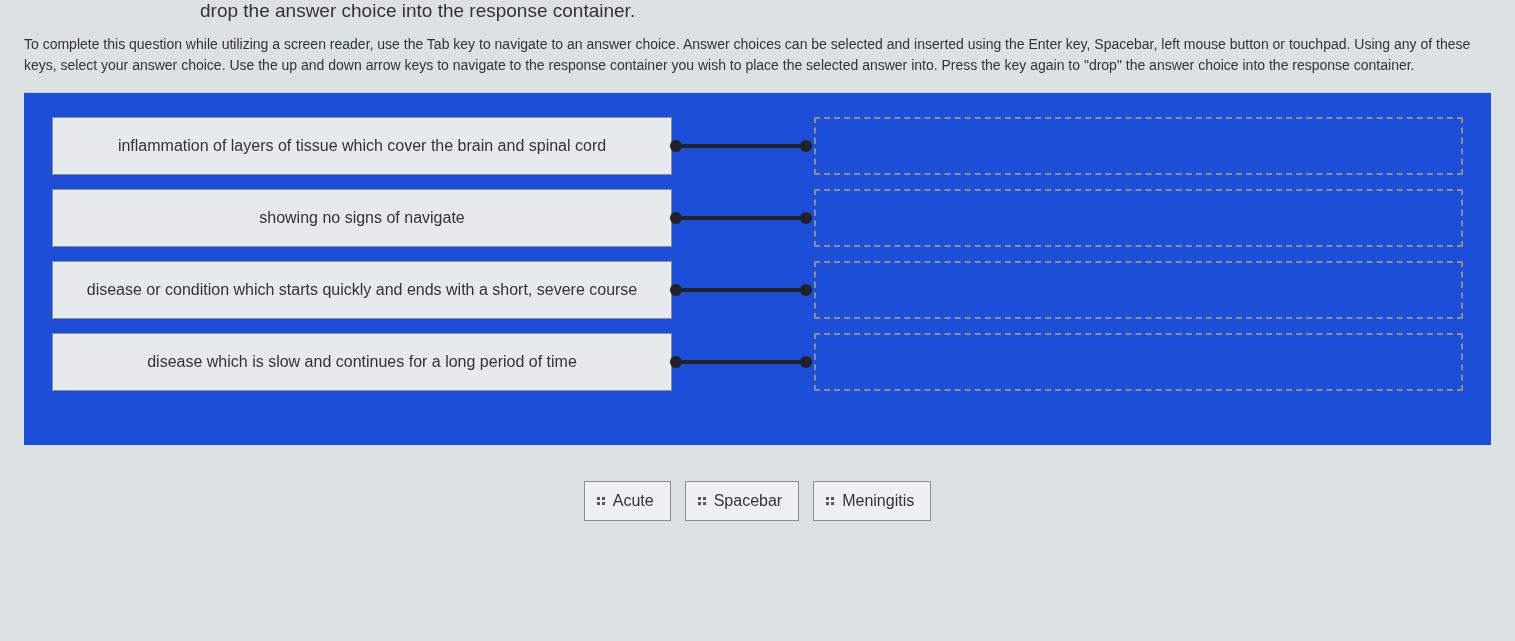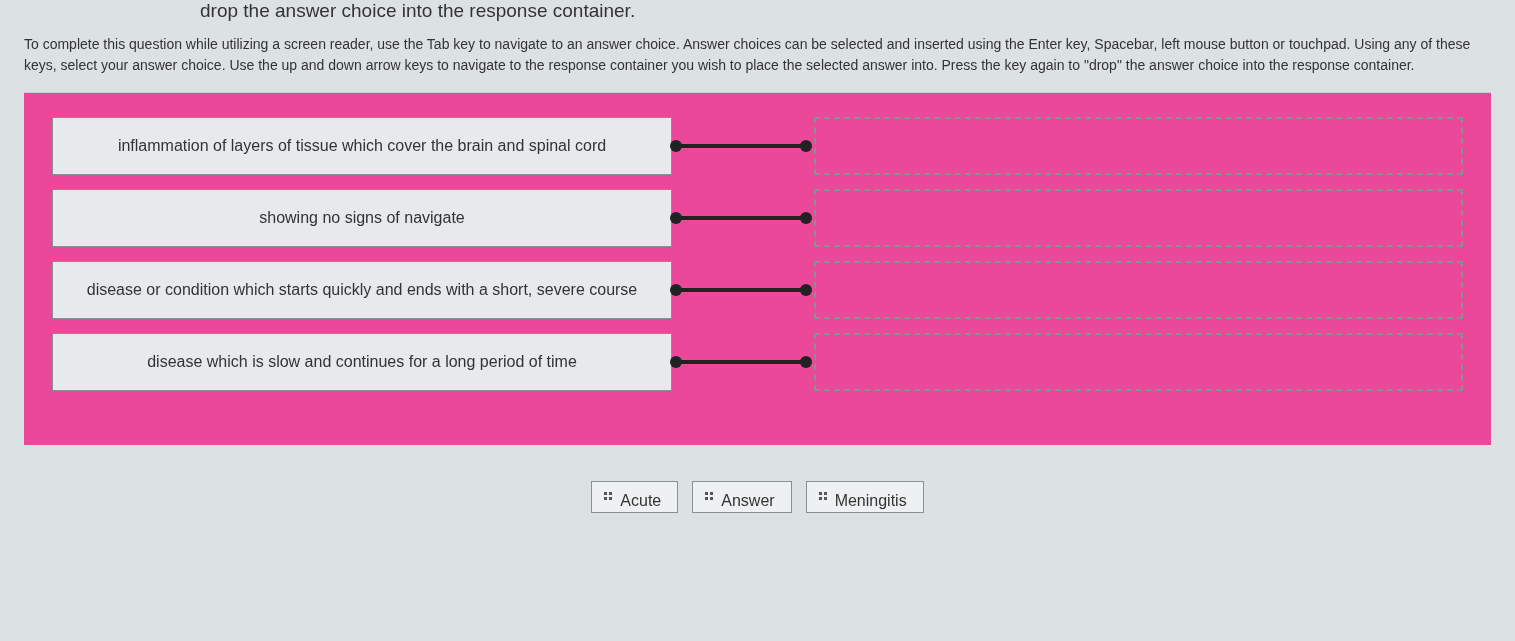--- a/index.html
+++ b/index.html
@@ -22,21 +22,21 @@
       white-space: nowrap;
       overflow: hidden;
     }
     .instructions {
       padding: 4px 20px 12px 24px;
       font-size: 14px;
       line-height: 1.5;
       color: #333;
     }
     .work-area {
-      background: #ec4899;
+      background: #1d4ed8;
       margin: 4px 24px 0 24px;
       border-top: 1px solid #c8ced0;
       padding: 24px 28px 40px 28px;
     }
     .row {
       display: flex;
       align-items: center;
       margin-bottom: 14px;
     }
     .prompt-box {
@@ -84,24 +84,25 @@
     .choices-bar {
       margin-top: 26px;
       display: flex;
       justify-content: center;
       gap: 14px;
       padding: 10px 0;
     }
     .choice {
       border: 1px solid #8a8f92;
       background: #eef1f2;
-      padding: 10px 16px 2px 12px;
+      padding: 10px 16px 10px 12px;
       font-size: 16px;
       color: #333;
       display: flex;
+      align-items: center;
       gap: 8px;
       cursor: grab;
     }
     .grip {
       display: inline-grid;
       grid-template-columns: repeat(2, 3px);
       grid-template-rows: repeat(2, 3px);
       gap: 2px;
     }
     .grip i {
@@ -156,21 +157,21 @@
       </span>
     <span>Acute</span>
   </div>
   <div class="choice">
     <span class="grip">
         <i></i>
         <i></i>
         <i></i>
         <i></i>
       </span>
-    <span>Answer</span>
+    <span>Spacebar</span>
   </div>
   <div class="choice">
     <span class="grip">
         <i></i>
         <i></i>
         <i></i>
         <i></i>
       </span>
     <span>Meningitis</span>
   </div>

